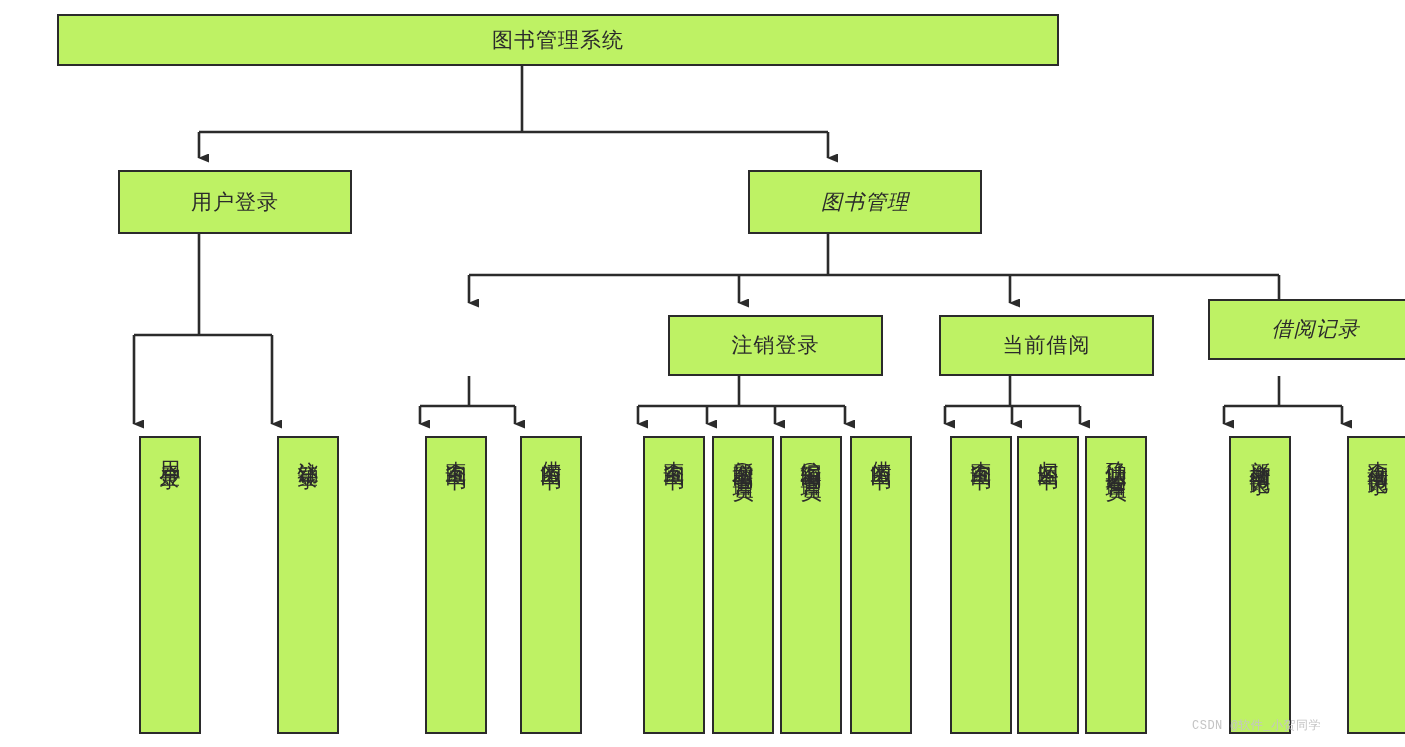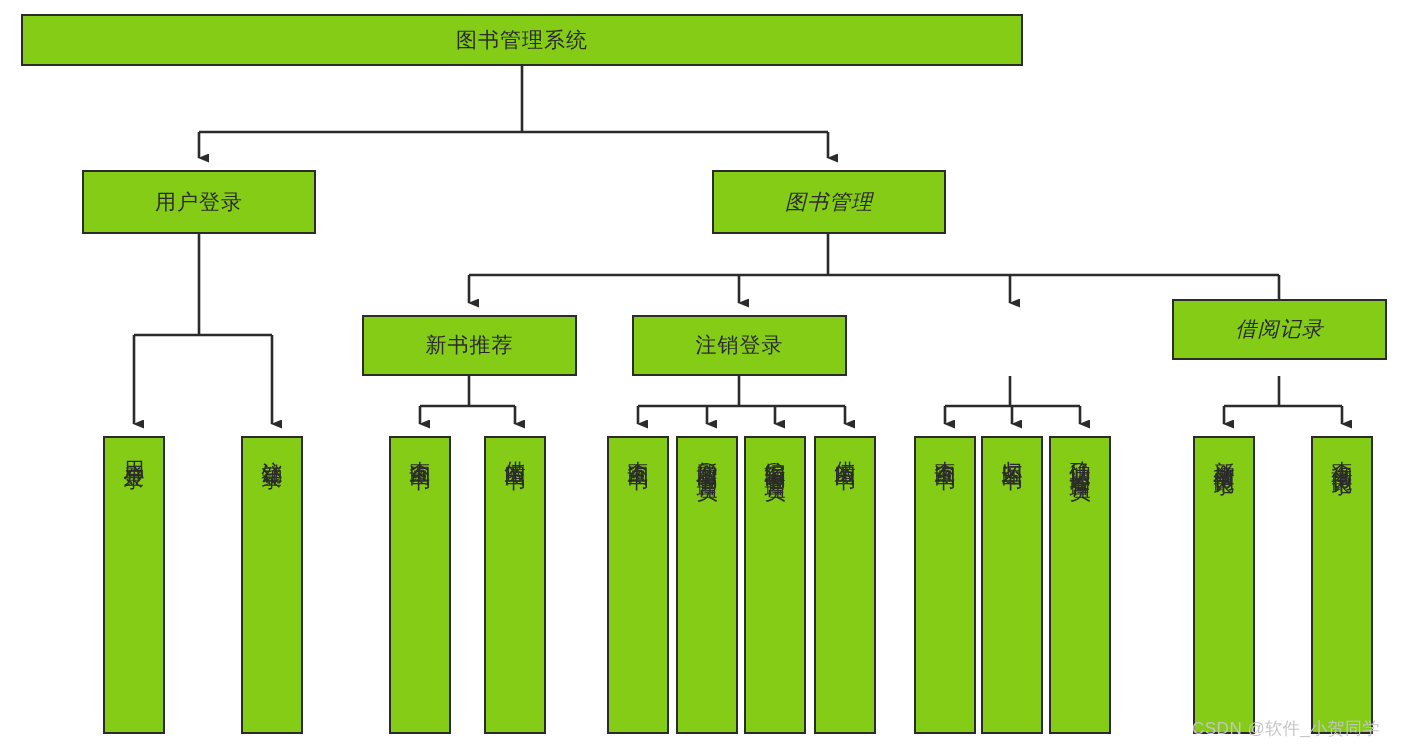--- a/index.html
+++ b/index.html
@@ -9,26 +9,27 @@
     font-family:"Liberation Sans","DejaVu Sans",sans-serif;
     overflow:hidden;
     position:relative;
   }
   #canvas{position:absolute;left:0;top:0;width:1405px;height:747px;}
   svg.links{position:absolute;left:0;top:0;width:1405px;height:747px;pointer-events:none;}
 
   .node{
     position:absolute;
     box-sizing:border-box;
-    background:#84cc16;
+    background:#bef264;
     border:2px solid #2b2b2b;
     display:flex;
     align-items:center;
     justify-content:center;
     color:#2b2b2b;
+    margin-left:36px;
   }
   .node .lbl{
     font-size:21px;
     line-height:1.25;
     letter-spacing:1px;
     white-space:nowrap;
     color:#2b2b2b;
   }
   .node.vertical{
     align-items:flex-start;
@@ -38,25 +39,26 @@
   .node.vertical .lbl{
     writing-mode:vertical-rl;
     text-orientation:upright;
     font-size:21px;
     letter-spacing:3px;
     line-height:1.05;
     white-space:nowrap;
   }
   .watermark{
     position:absolute;
-    font-size:17px;
+    font-size:12px;
     color:#c4c4c4;
     letter-spacing:0.5px;
     white-space:nowrap;
     user-select:none;
+    font-family:Liberation Mono, monospace;
   }
 </style>
 </head>
 <body>
 
 <div id="canvas">
 
   <svg class="links" viewBox="0 0 1405 747">
     <defs>
       <marker id="arw" markerWidth="10" markerHeight="11" refX="4.5" refY="10" orient="auto" markerUnits="userSpaceOnUse">
@@ -111,25 +113,25 @@
     <span class="lbl">图书管理系统</span>
   </div>
 
   <div class="node" style="left:82px;top:170px;width:234px;height:64px;">
     <span class="lbl">用户登录</span>
   </div>
   <div class="node" style="left:712px;top:170px;width:234px;height:64px;font-style:italic;">
     <span class="lbl">图书管理</span>
   </div>
 
-  <div class="node" style="left:362px;top:315px;width:215px;height:61px;">
-    <span class="lbl">新书推荐</span>
-  </div>
   <div class="node" style="left:632px;top:315px;width:215px;height:61px;">
     <span class="lbl">注销登录</span>
+  </div>
+  <div class="node" style="left:903px;top:315px;width:215px;height:61px;">
+    <span class="lbl">当前借阅</span>
   </div>
   <div class="node" style="left:1172px;top:299px;width:215px;height:61px;font-style:italic;">
     <span class="lbl">借阅记录</span>
   </div>
 
   <div class="node vertical" style="left:103px;top:436px;width:62px;height:298px;">
     <span class="lbl">用户登录</span>
   </div>
   <div class="node vertical" style="left:241px;top:436px;width:62px;height:298px;">
     <span class="lbl">注销登录</span>

